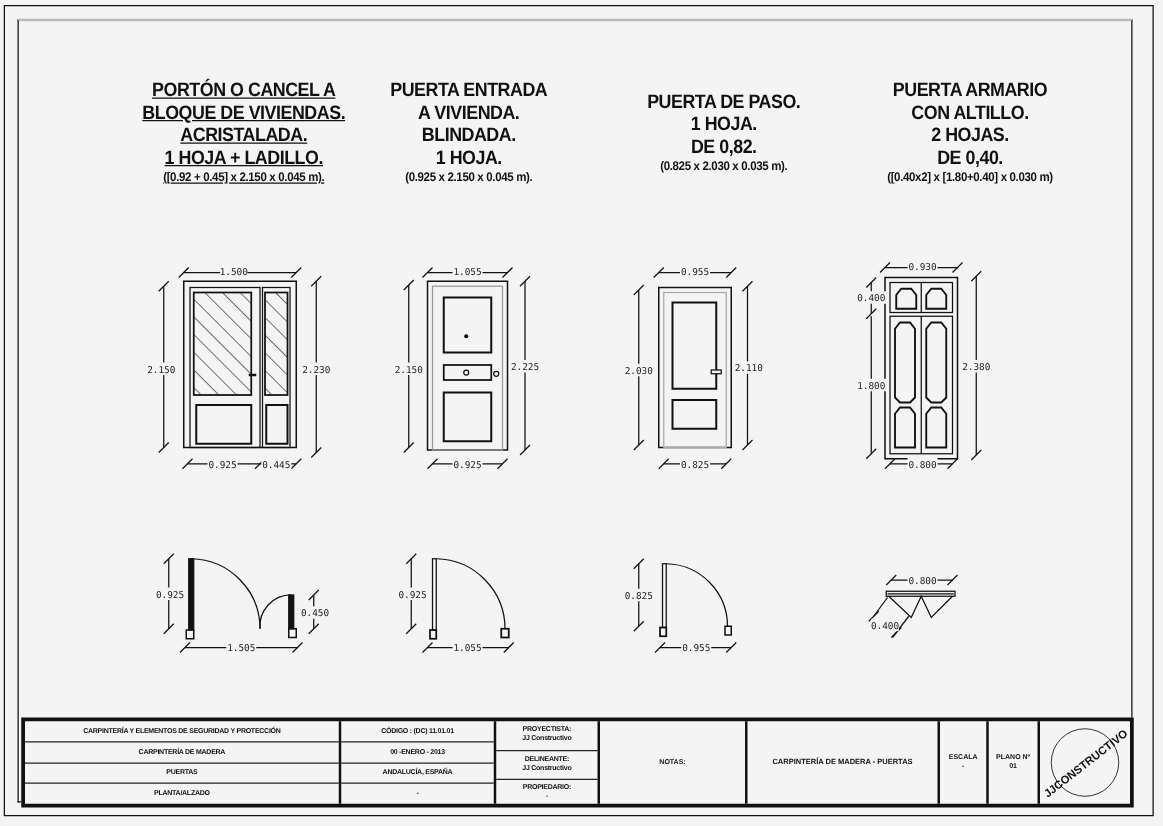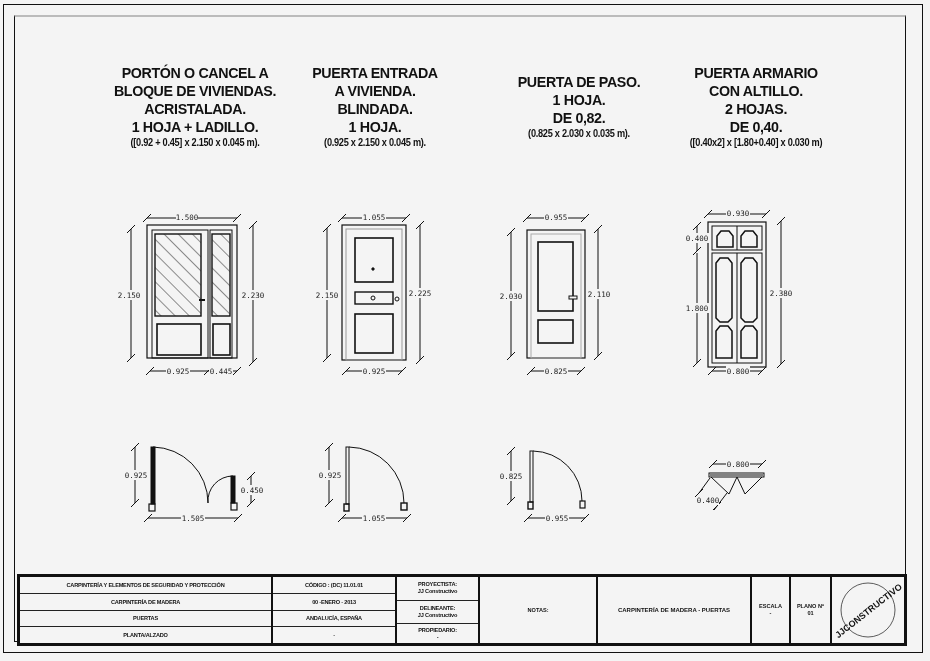--- a/index.html
+++ b/index.html
@@ -18,41 +18,41 @@
   .tb-cell { display:flex; align-items:center; justify-content:center; font-size:5.6px; font-weight:bold; text-align:center; }
   .stack { display:flex; flex-direction:column; align-items:center; line-height:7px; }
   .stamp { position:relative; }
 </style>
 </head>
 <body>
 
 <div class="outer-frame"></div>
 <div class="inner-frame"></div>
 
-<div class="title-group" style="left:95px; top:64px; width:200px;">
+<div class="title-group" style="left:95px; top:64px; width:200px;text-decoration:underline;">
   <div class="t">PORTÓN O CANCEL A</div>
   <div class="t">BLOQUE DE VIVIENDAS.</div>
   <div class="t">ACRISTALADA.</div>
   <div class="t">1 HOJA + LADILLO.</div>
   <div class="s">([0.92 + 0.45] x 2.150 x 0.045 m).</div>
 </div>
 <div class="title-group" style="left:290px; top:64px; width:170px;">
   <div class="t">PUERTA ENTRADA</div>
   <div class="t">A VIVIENDA.</div>
   <div class="t">BLINDADA.</div>
   <div class="t">1 HOJA.</div>
   <div class="s">(0.925 x 2.150 x 0.045 m).</div>
 </div>
 <div class="title-group" style="left:494px; top:73px; width:170px;">
   <div class="t">PUERTA DE PASO.</div>
   <div class="t">1 HOJA.</div>
   <div class="t">DE 0,82.</div>
   <div class="s">(0.825 x 2.030 x 0.035 m).</div>
 </div>
-<div class="title-group" style="left:656px; top:64px; width:200px;">
+<div class="title-group" style="left:676px; top:64px; width:200px;">
   <div class="t">PUERTA ARMARIO</div>
   <div class="t">CON ALTILLO.</div>
   <div class="t">2 HOJAS.</div>
   <div class="t">DE 0,40.</div>
   <div class="s">([0.40x2] x [1.80+0.40] x 0.030 m)</div>
 </div>
 
 <svg class="drawing" viewBox="0 0 930 661">
   <defs>
     <pattern id="hatch" width="10" height="10" patternUnits="userSpaceOnUse" patternTransform="rotate(-45)">

